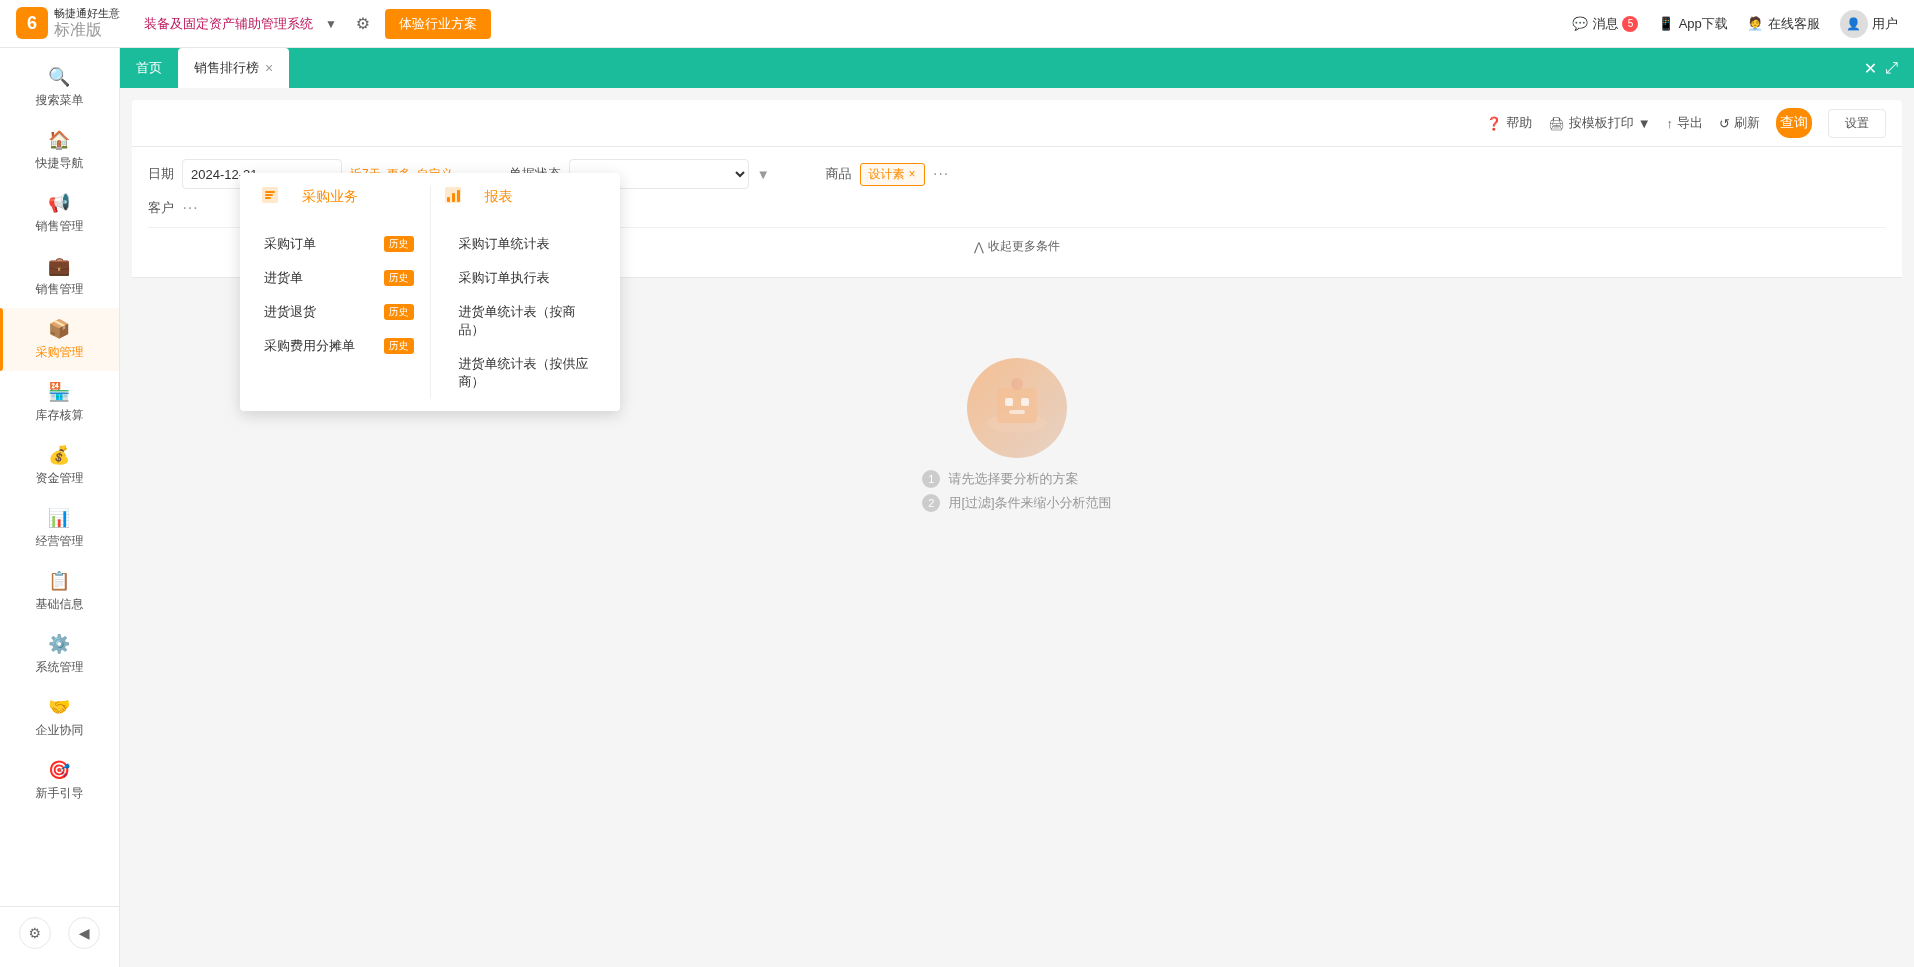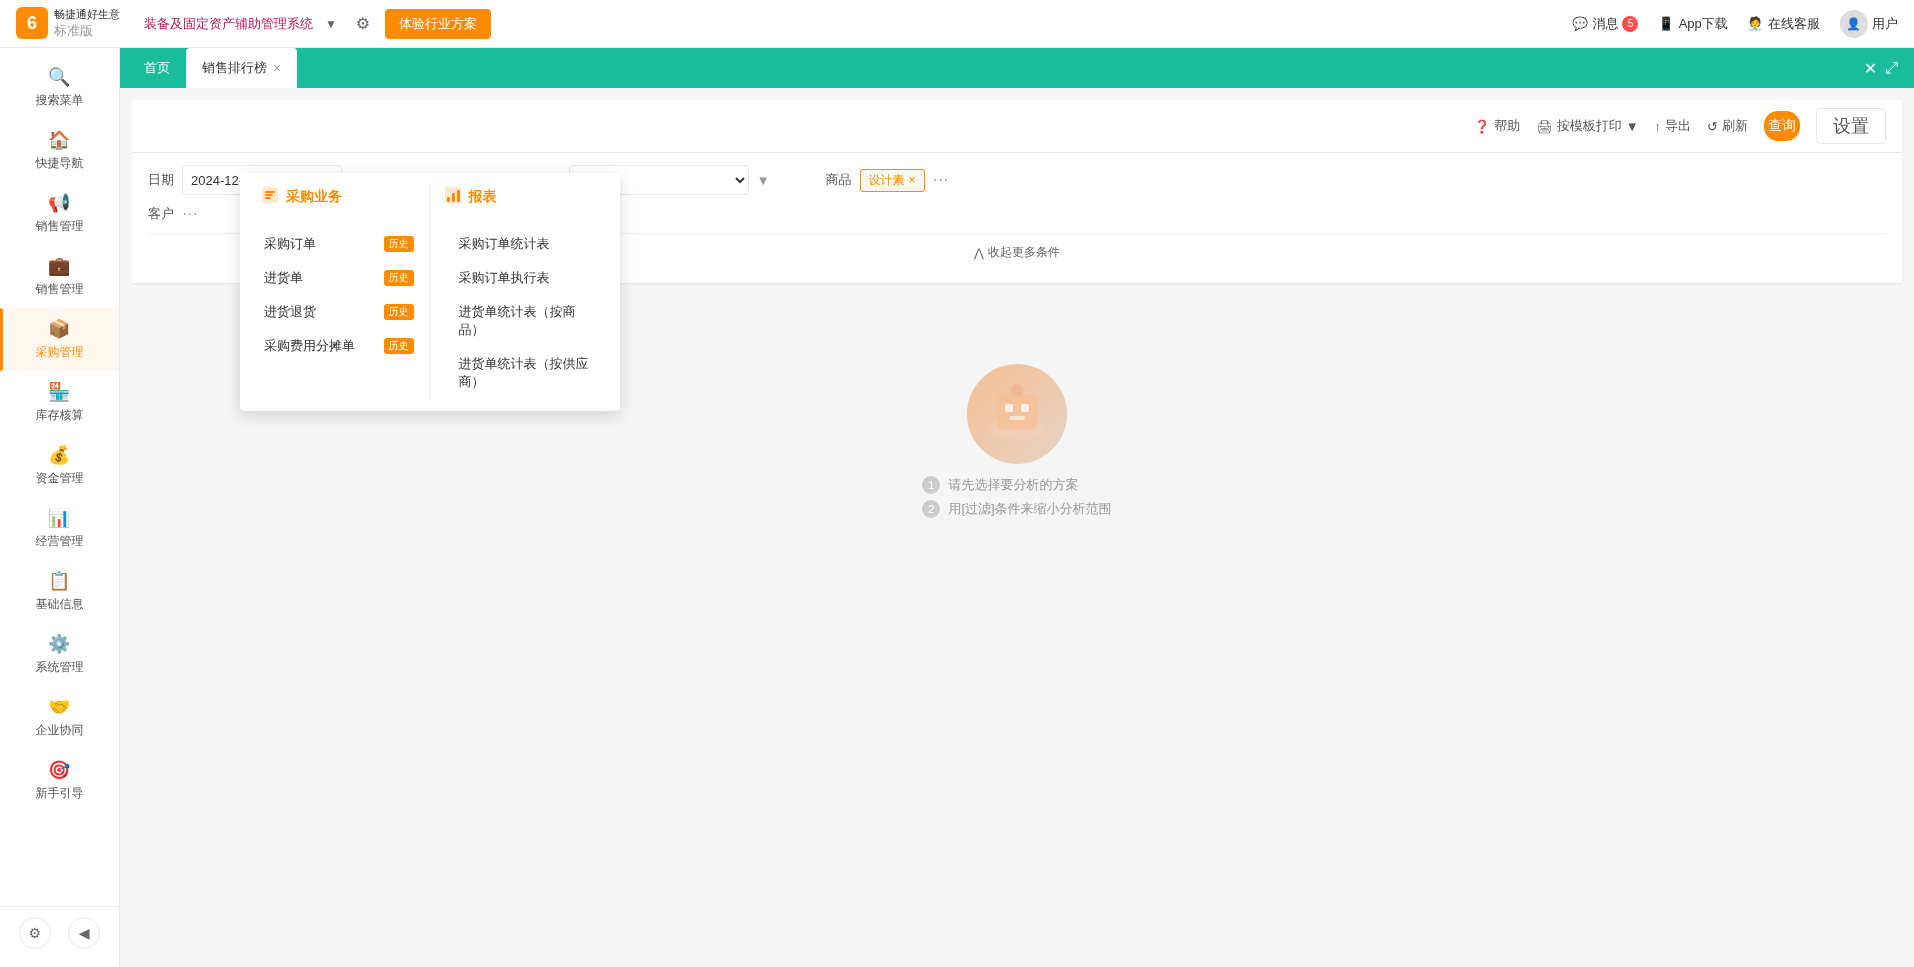--- a/index.html
+++ b/index.html
@@ -22,21 +22,21 @@
       gap: 6px;
     }
     .logo-icon {
       width: 32px; height: 32px;
       background: #ff8c00;
       border-radius: 6px;
       display: flex; align-items: center; justify-content: center;
       color: #fff; font-size: 18px; font-weight: bold;
     }
     .logo-text { font-size: 11px; color: #333; line-height: 1.3; }
-    .logo-sub { font-size: 13px; color: #999; }
+    .logo-sub { font-size: 16px; color: #999; }
     .header-mid {
       flex: 1;
       display: flex;
       align-items: center;
       gap: 8px;
       padding-left: 8px;
     }
     .header-system-name {
       font-size: 13px;
       color: #be185d;
@@ -182,21 +182,20 @@
       align-items: center;
       padding: 0 16px;
       font-size: 13px;
       cursor: pointer;
       color: #fff;
       position: relative;
       gap: 6px;
     }
     .tab-item.home {
       background: transparent;
-      margin-left: 8px;
     }
     .tab-item.active {
       background: #fff;
       color: #333;
       border-radius: 4px 4px 0 0;
     }
     .tab-close {
       font-size: 14px;
       color: #999;
       cursor: pointer;
@@ -256,21 +255,21 @@
       padding: 6px 4px;
       font-size: 14px;
       cursor: pointer;
     }
     .btn-set {
       border: 1px solid #e8e8e8;
       background: #fff;
       color: #555;
       border-radius: 4px;
       padding: 5px 16px;
-      font-size: 18px;
+      font-size: 12px;
       cursor: pointer;
     }
 
     
     .filter-area {
       background: #fff;
       padding: 12px 16px;
       border-bottom: 1px solid #e8e8e8;
     }
     .filter-row {
@@ -419,23 +418,23 @@
       padding: 0 12px;
       gap: 0;
     }
     .dropdown-col {
       flex: 1;
       padding: 0 8px;
     }
     .dropdown-col-title {
       display: flex;
       align-items: center;
-      gap: 6px;
+      gap: 22px;
       font-size: 14px;
-      font-weight: bold;
+      font-weight: normal;
       color: #ff8c00;
       margin-bottom: 12px;
       padding-bottom: 6px;
     }
     .dropdown-col-title .col-icon {
       font-size: 16px;
     }
     .dropdown-divider-v {
       width: 1px;
       background: #f0f0f0;

